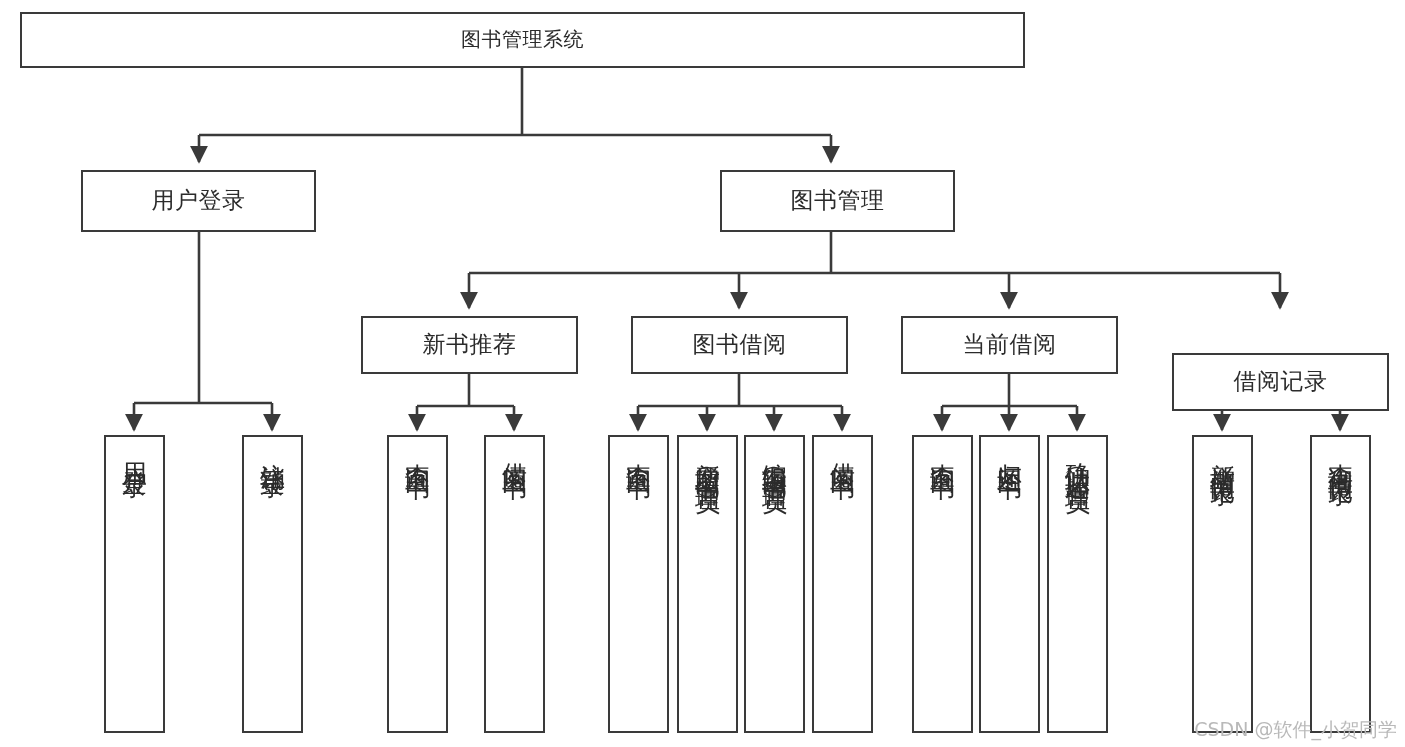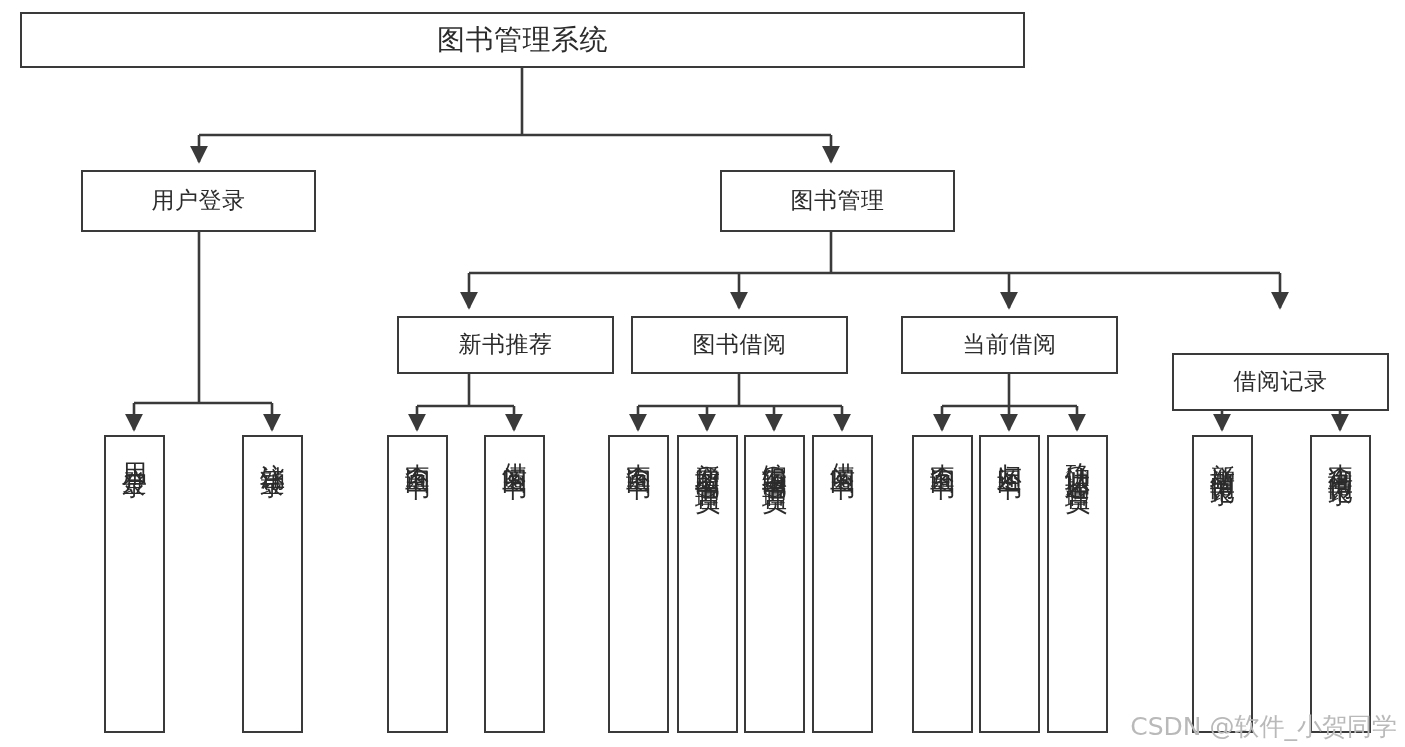--- a/index.html
+++ b/index.html
@@ -42,41 +42,41 @@
     text-align: center;
     line-height: 1.18;
     white-space: nowrap;
   }
   
   .node.horiz .label {
     font-size: 23px;
     letter-spacing: 0.5px;
   }
   .node.root .label {
-    font-size: 28px;
+    font-size: 20px;
     font-family: Liberation Serif, serif;
   }
   
   .node.vert {
     align-items: flex-start;
     padding-top: 6px;
   }
   .node.vert .label {
     writing-mode: vertical-rl;
     text-orientation: upright;
     font-size: 25px;
     line-height: 1.0;
     letter-spacing: 4px;
     white-space: nowrap;
   }
   .watermark {
     position: absolute;
     right: 8px;
     bottom: 4px;
-    font-size: 25px;
+    font-size: 19px;
     color: #b9b9b9;
     white-space: nowrap;
     z-index: 5;
     font-family: "DejaVu Sans", "Liberation Sans", sans-serif;
   }
 </style>
 </head>
 <body>
 
 <div id="diagram">
@@ -136,21 +136,21 @@
   </div>
 
   <div class="node horiz" style="left:81px; top:170px; width:235px; height:62px;">
     <span class="label">用户登录</span>
   </div>
 
   <div class="node horiz" style="left:712px; top:170px; width:235px; height:62px;margin-left:8px;">
     <span class="label">图书管理</span>
   </div>
 
-  <div class="node horiz" style="left:361px; top:316px; width:217px; height:58px;margin-left:36px;">
+  <div class="node horiz" style="left:361px; top:316px; width:217px; height:58px;">
     <span class="label">新书推荐</span>
   </div>
 
   <div class="node horiz" style="left:631px; top:316px; width:217px; height:58px;">
     <span class="label">图书借阅</span>
   </div>
 
   <div class="node horiz" style="left:901px; top:316px; width:217px; height:58px;">
     <span class="label">当前借阅</span>
   </div>

